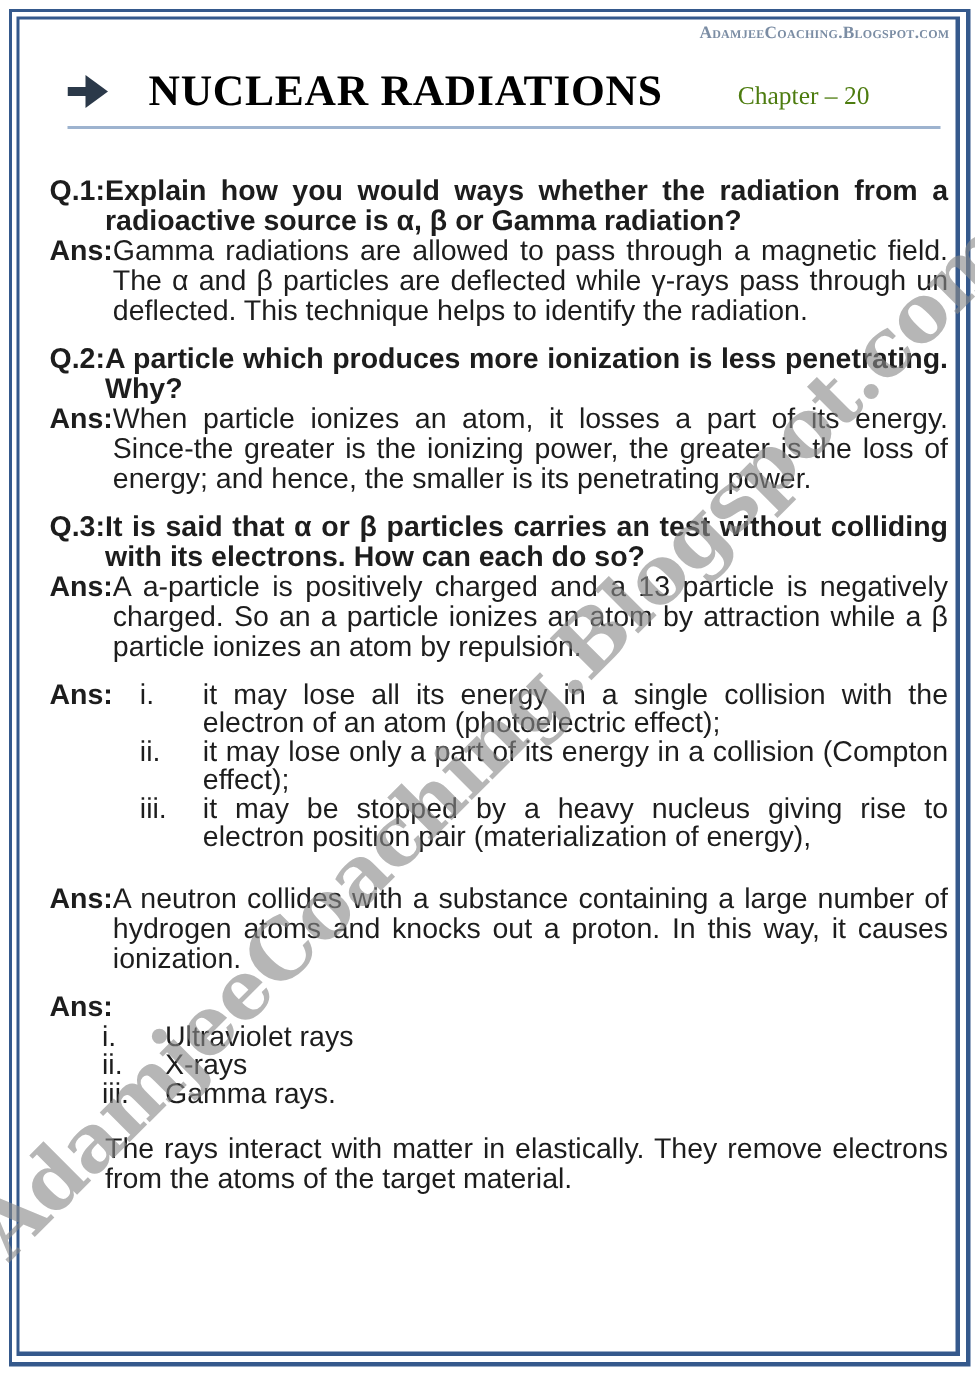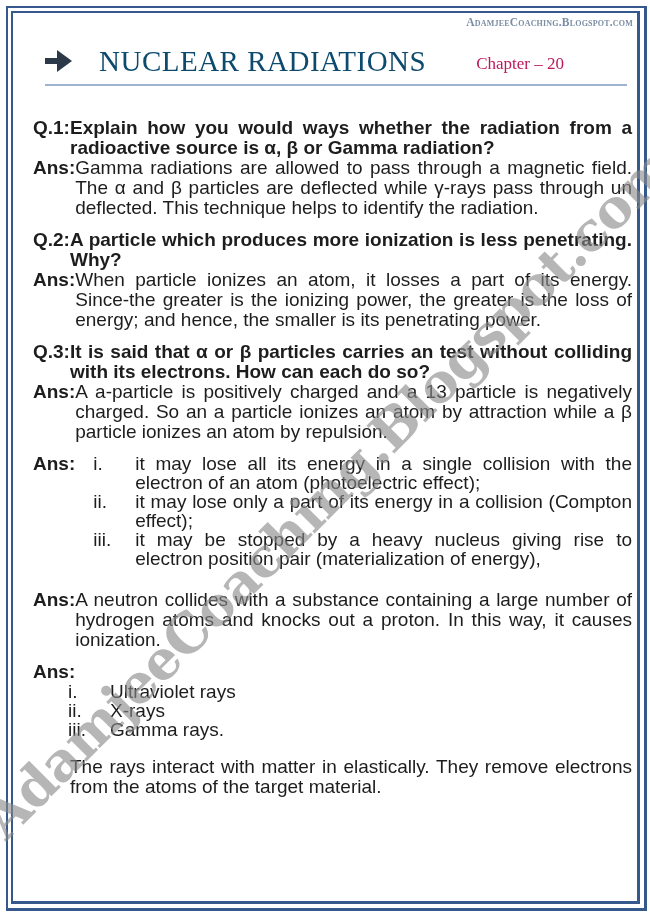--- a/index.html
+++ b/index.html
@@ -12,24 +12,24 @@
         transform:translate(-50%,-50%) rotate(-45deg);
         font-family:"DejaVu Serif",serif;font-weight:700;font-size:54px;
         letter-spacing:-1px;color:#8a8a8a;opacity:0.62;white-space:nowrap;
         pointer-events:none;}
   .inner{position:relative;z-index:1;height:100%;}
   .site-header{margin:3px 4px 0 0;text-align:right;
         font-family:"Liberation Serif",serif;font-variant:small-caps;
         font-weight:700;font-size:11.5px;letter-spacing:0.2px;color:#7b8da4;line-height:13px;}
   .title-row{display:flex;align-items:center;margin:14px 0 0 0;}
   .arrow{margin-left:32px;display:inline-flex;align-items:center;}
-  .page-title{margin:0 0 0 26px;font-family:"Liberation Serif",serif;font-weight:400;
-        font-size:29px;letter-spacing:0.5px;color:#0c4a6e;line-height:36px;white-space:nowrap;}
+  .page-title{margin:0 0 0 26px;font-family:"Liberation Serif",serif;font-weight:700;
+        font-size:29px;letter-spacing:0.5px;color:#000000;line-height:36px;white-space:nowrap;}
   .chapter{margin-left:50px;font-family:"Liberation Serif",serif;font-weight:400;
-        font-size:17px;color:#be185d;white-space:nowrap;padding-top:6px;}
+        font-size:17px;color:#4d7c0f;white-space:nowrap;padding-top:6px;}
   .rule{margin:5px 10px 0 32px;border-top:2px solid #9db3cf;height:0;}
   .content{margin:32px 5px 0 20px;font-size:19px;line-height:20px;color:#1d1d1d;}
   .qa{margin-bottom:12px;}
   .qa.extra-gap{margin-bottom:22px;}
   .row{display:flex;align-items:flex-start;}
   .lbl{flex:0 0 37px;font-weight:700;}
   .txt{flex:1;min-width:0;}
   .txt p{margin:0;text-align:justify;}
   .txt p.bold{font-weight:700;}
   .list{margin-top:0;}

